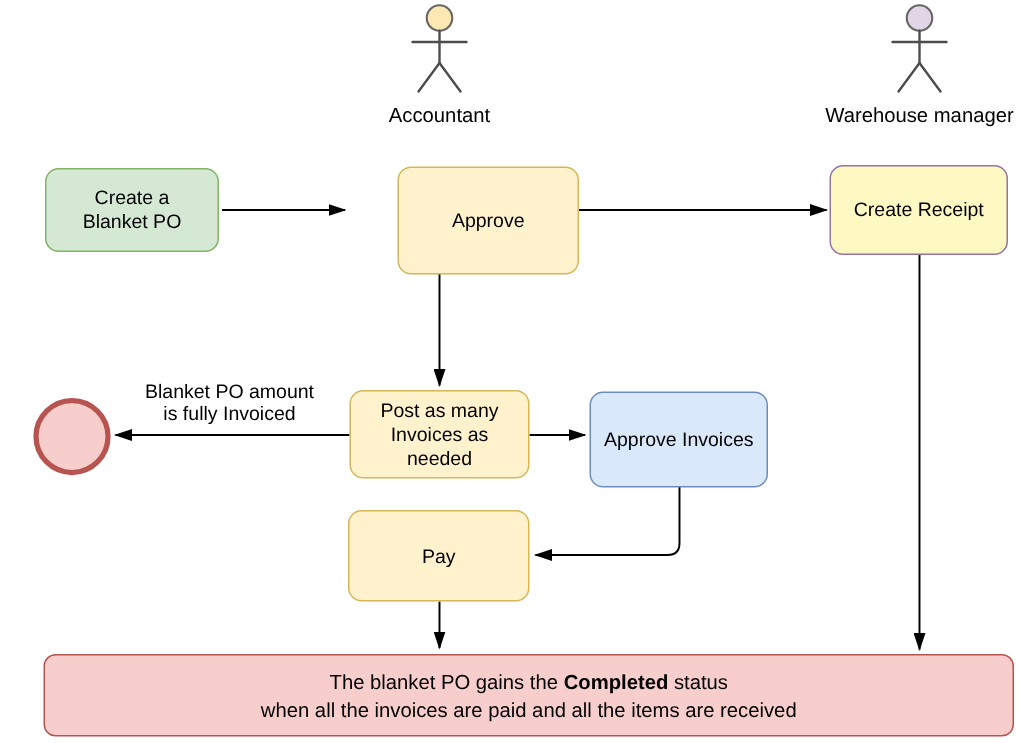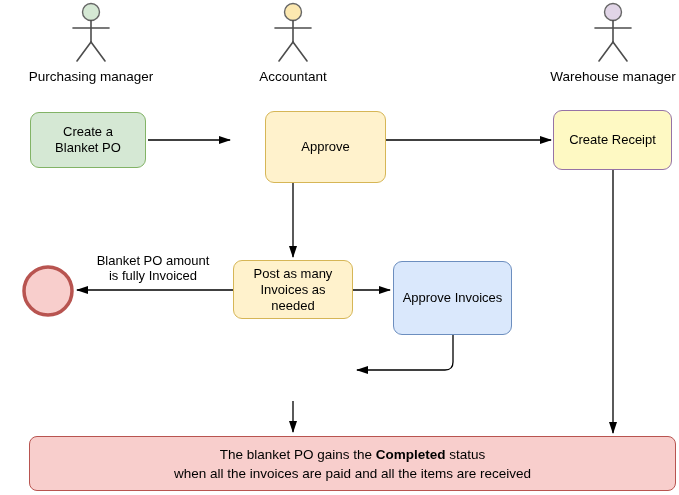--- a/index.html
+++ b/index.html
@@ -13,21 +13,21 @@
   .node {
     position:absolute; box-sizing:border-box;
     display:flex; align-items:center; justify-content:center; text-align:center;
     border:1px solid #999; border-radius:9px;
     font-size:13px; line-height:16px; padding:4px 10px;
   }
   #node-create-po        { left:30px;  top:112px; width:116px; height:56px; }
   #node-approve          { left:232px; top:111px; width:121px; height:72px;margin-left:33px; }
   #node-create-receipt   { left:553px; top:110px; width:119px; height:60px; padding:4px 6px; }
   #node-post-invoices    { left:233px; top:260px; width:120px; height:59px; }
-  #node-approve-invoices { left:393px; top:261px; width:119px; height:74px; padding:4px 6px; }
+  #node-approve-invoices { left:393px; top:261px; width:119px; height:64px; padding:4px 6px; }
   #node-pay              { left:232px; top:340px; width:121px; height:61px; }
 
   .actor { position:absolute; width:44px; }
   #actor-0 { left:69px;  top:2px; }
   #actor-1 { left:271px; top:2px;text-decoration:underline; }
   #actor-2 { left:431px; top:2px; }
   #actor-3 { left:591px; top:2px; }
   .actor-figure line   { stroke:#4d4d4d; stroke-width:1.6; stroke-linecap:round; }
   .actor-figure circle { stroke:#666666; stroke-width:1.4; }
   .actor-label {
@@ -64,30 +64,20 @@
     <path class="edge" d="M353,140 H551" style="stroke: rgb(0, 0, 0);"></path>
     <path class="edge" d="M293,170 V257" style="stroke: rgb(0, 0, 0);"></path>
     <path class="edge" d="M233,290 H77" style="stroke: rgb(0, 0, 0);"></path>
     <path class="edge" d="M353,290 H390" style="stroke: rgb(0, 0, 0);"></path>
     <path class="edge" d="M453,319 V362 Q453,370 445,370 H357" style="stroke: rgb(0, 0, 0);"></path>
     <path class="edge" d="M293,401 V432" style="stroke: rgb(0, 0, 0);"></path>
     <path class="edge" d="M613,170 V433" style="stroke: rgb(0, 0, 0);"></path>
     <circle cx="48" cy="291" r="24" stroke-width="3.5" style="fill: rgb(248, 206, 204); stroke: rgb(184, 84, 80);"></circle>
   </svg>
 
-  <div class="actor" id="actor-0">
-    <svg class="actor-figure" width="44" height="62" viewBox="0 0 44 62">
-      <circle cx="22" cy="10" r="8.5" style="fill: rgb(213, 232, 212);"></circle>
-      <line x1="22" y1="18.5" x2="22" y2="40"></line>
-        <line x1="4" y1="26" x2="40" y2="26"></line>
-      <line x1="22" y1="40" x2="8" y2="59"></line>
-        <line x1="22" y1="40" x2="36" y2="59"></line>
-    </svg>
-    <div class="actor-label">Purchasing manager</div>
-  </div>
   <div class="actor" id="actor-1">
     <svg class="actor-figure" width="44" height="62" viewBox="0 0 44 62">
       <circle cx="22" cy="10" r="8.5" style="fill: rgb(252, 232, 176);"></circle>
       <line x1="22" y1="18.5" x2="22" y2="40"></line>
         <line x1="4" y1="26" x2="40" y2="26"></line>
       <line x1="22" y1="40" x2="8" y2="59"></line>
         <line x1="22" y1="40" x2="36" y2="59"></line>
     </svg>
     <div class="actor-label">Accountant</div>
   </div>
@@ -100,20 +90,21 @@
         <line x1="22" y1="40" x2="36" y2="59"></line>
     </svg>
     <div class="actor-label">Warehouse manager</div>
   </div>
 
   <div class="node" id="node-create-po" style="background-color: rgb(213, 232, 212); border-color: rgb(130, 179, 102);">Create a Blanket PO</div>
   <div class="node" id="node-approve" style="background-color: rgb(255, 242, 204); border-color: rgb(214, 182, 86);">Approve</div>
   <div class="node" id="node-create-receipt" style="background-color: #fef9c3; border-color: rgb(150, 115, 166);">Create Receipt</div>
   <div class="node" id="node-post-invoices" style="background-color: rgb(255, 242, 204); border-color: rgb(214, 182, 86);">Post as many Invoices as needed</div>
   <div class="node" id="node-approve-invoices" style="background-color: rgb(218, 232, 252); border-color: rgb(108, 142, 191);">Approve Invoices</div>
+  <div class="node" id="node-pay" style="background-color: rgb(255, 242, 204); border-color: rgb(214, 182, 86);">Pay</div>
 
   <div class="float-label" id="label-fully-invoiced">
     <div>Blanket PO amount</div>
     <div>is fully Invoiced</div>
   </div>
 
   <div class="banner" style="background-color: rgb(248, 206, 204); border-color: rgb(184, 84, 80);">
     <div><span>The blanket PO gains the </span><b>Completed</b><span> status</span></div>
     <div>when all the invoices are paid and all the items are received</div>
   </div>

